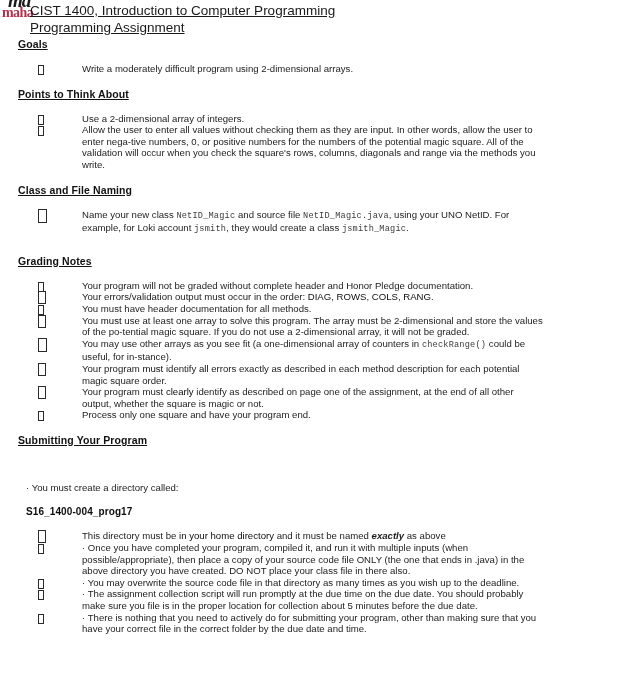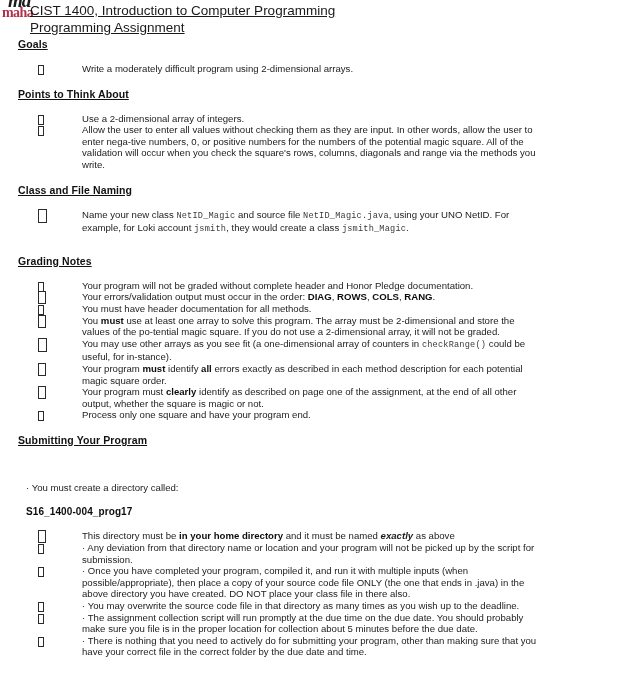--- a/index.html
+++ b/index.html
@@ -112,21 +112,21 @@
   .bullet.sm { width: 4px; height: 8px; top: 2px; }
   .bullet.md { width: 6px; height: 11px; top: 0px; }
   .bullet.lg { width: 7px; height: 12px; top: 0px; }
 
   .mono {
     font-family: "Liberation Mono", monospace;
     font-size: 8.6px;
     letter-spacing: 0.2px;
     color: #3a3a3a;
   }
-  b, strong { font-weight: bold; color: #0d0d0d; }
+  b, strong { font-weight: normal; color: #0d0d0d; }
   .bi { font-weight: bold; font-style: italic; }
   .spacer-m  { height: 13px; }
   .spacer-l  { height: 19px; }
 
   .subline {
     font-size: 9.6px;
     line-height: 11.6px;
     margin-left: 26px;
     color: #1c1c1c;
     margin-top: 36px;
@@ -245,24 +245,20 @@
   <div class="dirname">S16_1400-004_prog17</div>
   <div class="spacer-m"></div>
 
   <ul class="blist">
     <li class="bitem">
       <span class="bullet md"></span>
       <span>This directory must be </span><b>in your home directory</b><span> and it must be named </span><span class="bi">exactly</span><span> as above</span>
     </li>
     <li class="bitem">
       <span class="bullet sm"></span>
-      <span>· Any deviation from that directory name or location and your program will not be picked up by the script for submission.</span>
-    </li>
-    <li class="bitem">
-      <span class="bullet sm"></span>
       <span>· Once you have completed your program, compiled it, and run it with multiple inputs (when possible/appropriate), then place a copy of your source code file ONLY (the one that ends in .java) in the above directory you have created. DO NOT place your class file in there also.</span>
     </li>
     <li class="bitem">
       <span class="bullet sm"></span>
       <span>· You may overwrite the source code file in that directory as many times as you wish up to the deadline.</span>
     </li>
     <li class="bitem">
       <span class="bullet sm"></span>
       <span>· The assignment collection script will run promptly at the due time on the due date. You should probably make sure you file is in the proper location for collection about 5 minutes before the due date.</span>
     </li>

